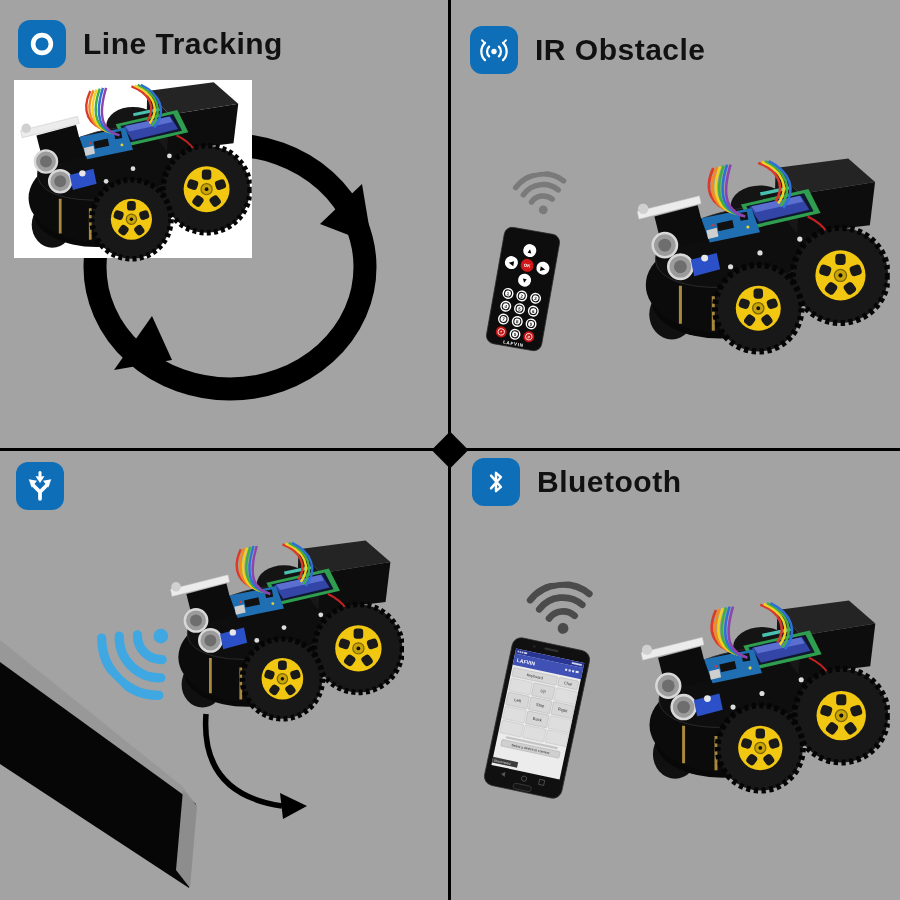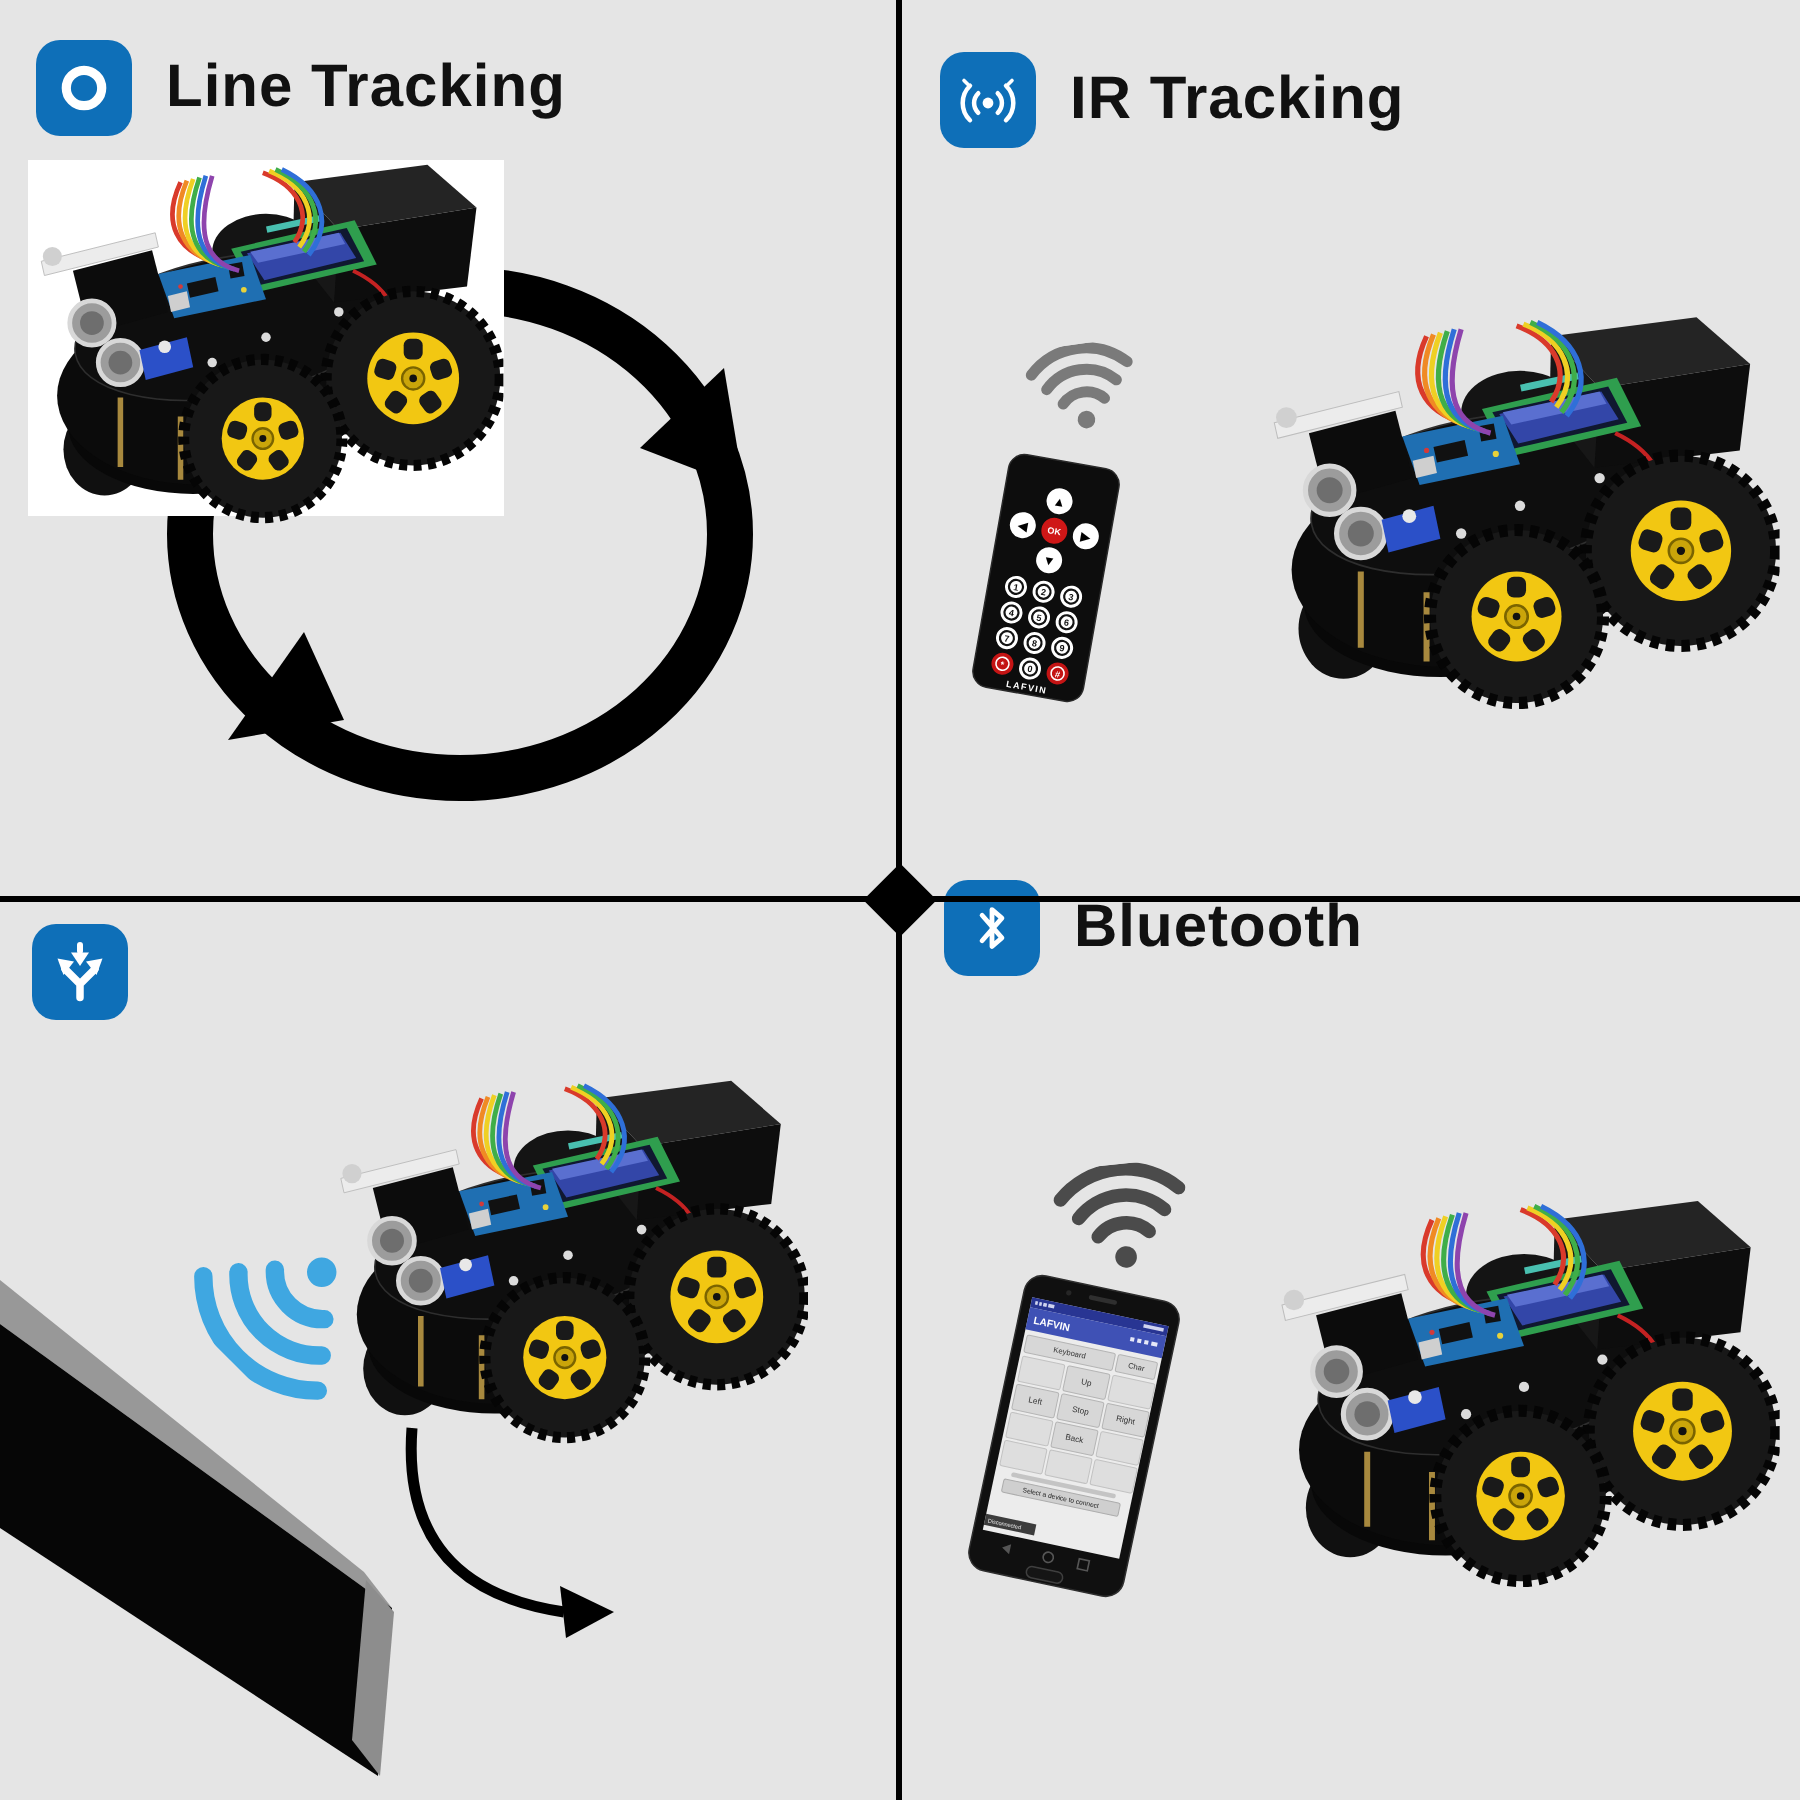--- a/index.html
+++ b/index.html
@@ -1,16 +1,16 @@
 <!DOCTYPE html>
 <html><head>
 <meta charset="utf-8">
 <style>
   html,body{margin:0;padding:0;background:#fff;}
-  #canvas{position:relative;width:900px;height:900px;background:#e5e5e5;overflow:hidden;
+  #canvas{position:relative;width:900px;height:900px;background:#a3a3a3;overflow:hidden;
           font-family:"Liberation Sans",sans-serif;}
   .abs{position:absolute;}
   
   .divider-h{left:0;top:448px;width:900px;height:3px;background:#000;}
   .divider-v{left:448px;top:0;width:3px;height:900px;background:#000;}
   .diamond{left:437px;top:437px;width:26px;height:26px;background:#000;transform:rotate(45deg);}
   
   .feature-header{display:flex;align-items:center;gap:17px;}
   .feature-icon{width:48px;height:48px;border-radius:12px;background:#0e6fb8;
                 display:flex;align-items:center;justify-content:center;flex:0 0 auto;}
@@ -254,21 +254,21 @@
     <div class="feature-icon">
       <svg width="36" height="36" viewBox="0 0 48 48" fill="none" stroke="#fff" stroke-width="3" stroke-linecap="round">
         <circle cx="24" cy="26" r="3.6" fill="#fff" stroke="none"></circle>
         <path d="M17.5,19.5 A 9,9 0 0 0 17.5,32.5"></path>
         <path d="M12,14.5 A 16,16 0 0 0 12,37.5"></path>
         <path d="M30.5,19.5 A 9,9 0 0 1 30.5,32.5"></path>
         <path d="M36,14.5 A 16,16 0 0 1 36,37.5"></path>
         <path d="M8,11 L10.5,13.5 M40,11 L37.5,13.5" stroke-width="2.4"></path>
       </svg>
     </div>
-    <div class="feature-label">IR Tracking</div>
+    <div class="feature-label">IR Obstacle</div>
   </div>
 
   <svg class="abs" style="left:0;top:452px" width="450" height="448" viewBox="0 0 450 448">
     <polygon points="0,188 182,334 196,352 0,210" fill="#989898"></polygon>
     <polygon points="0,210 196,352 189,436 0,312" fill="#060606"></polygon>
     <polygon points="183,338 197,354 190,436 176,418" fill="#8d8d8d"></polygon>
     <path d="M 206,262 C 202,316 228,346 282,354" fill="none" stroke="#000" stroke-width="5.5"></path>
     <polygon points="307,354 280,341 283,367" fill="#000"></polygon>
   </svg>
   <svg class="abs rot" style="left:96px;top:618px;color:#3fa7e1;transform:rotate(-135deg)" width="92" height="74" viewBox="0 0 100 80">
@@ -351,21 +351,21 @@
         <circle cx="80" cy="271" r="5"></circle>
         <rect x="110" y="266" width="10" height="10"></rect>
       </g>
       <rect x="62" y="283" width="36" height="11" rx="5.5" fill="#151515" stroke="#3f3f3f" stroke-width="1.5"></rect>
     </svg>
   </div>
 
   <svg class="abs" style="left:634px;top:598px" width="256" height="196" viewBox="0 0 300 230">
     <use href="#robot-car"></use>
   </svg>
-  <div class="abs feature-header" style="left:472px;top:440px">
+  <div class="abs feature-header" style="left:472px;top:458px">
     <div class="feature-icon">
       <svg width="34" height="34" viewBox="0 0 48 48" fill="none" stroke="#fff" stroke-width="3.4" stroke-linecap="round" stroke-linejoin="round">
         <path d="M17,15 L31,31 L24,37 L24,11 L31,17 L17,33"></path>
       </svg>
     </div>
     <div class="feature-label">Bluetooth</div>
   </div>
 
   <div class="abs divider-h"></div>
   <div class="abs divider-v"></div>

